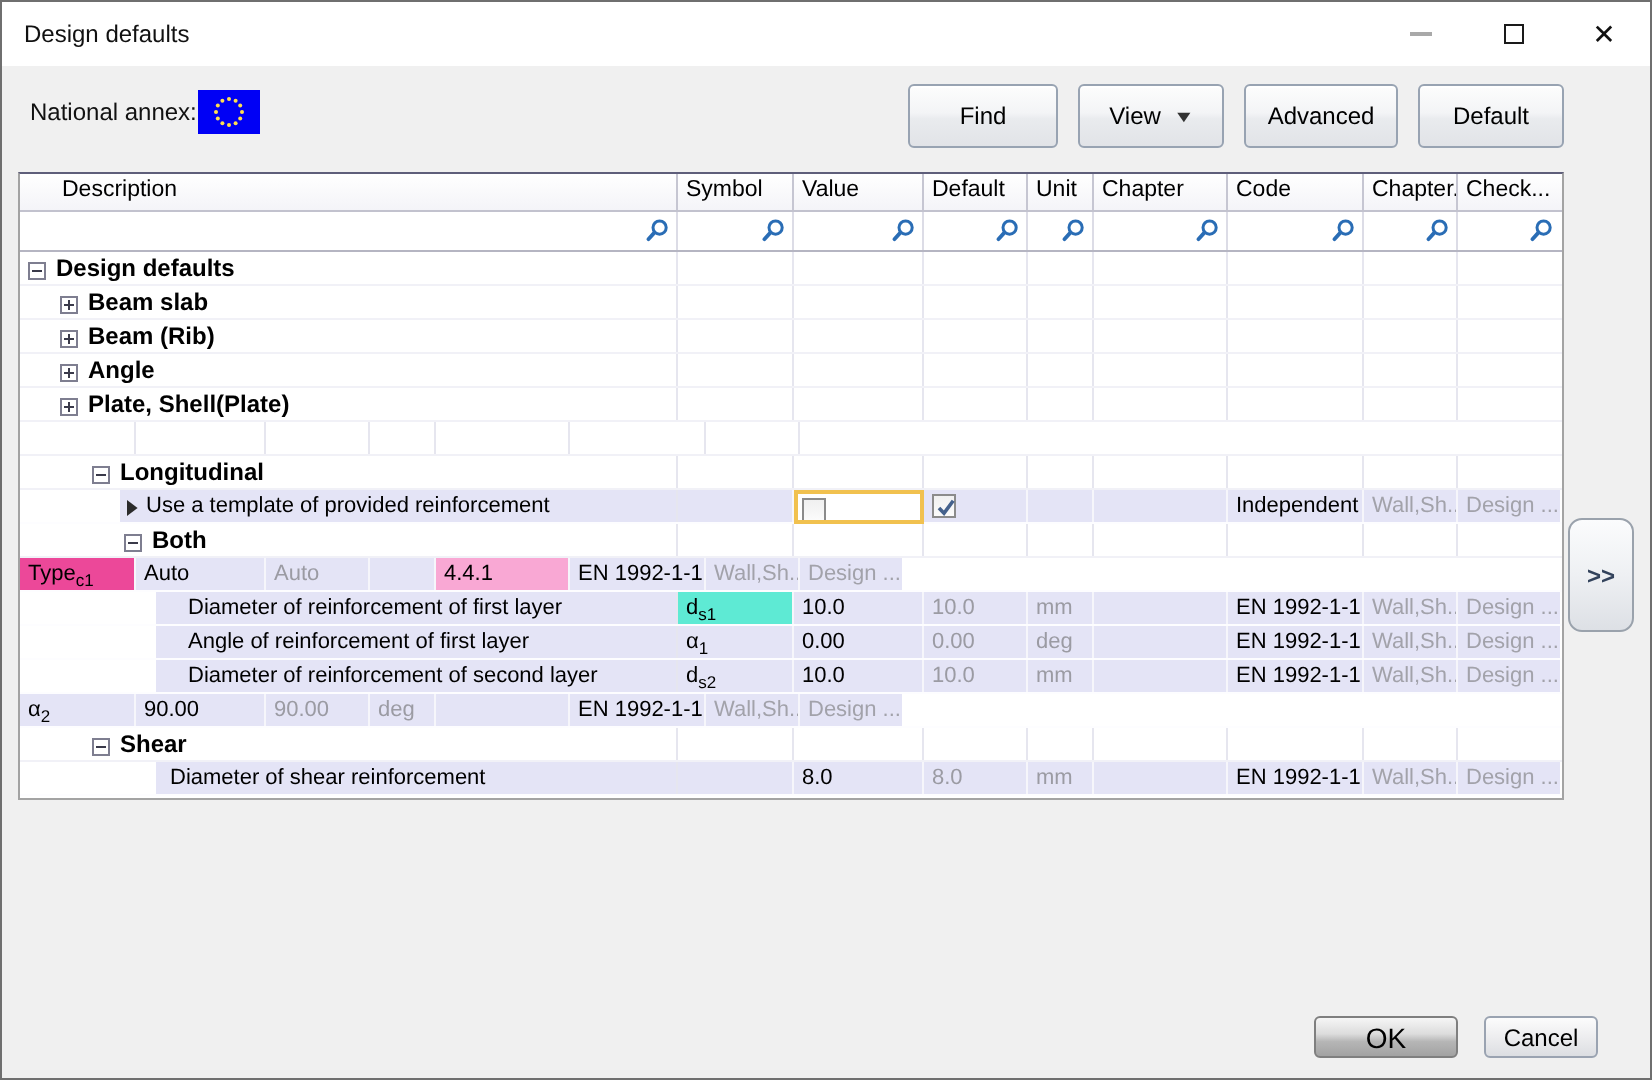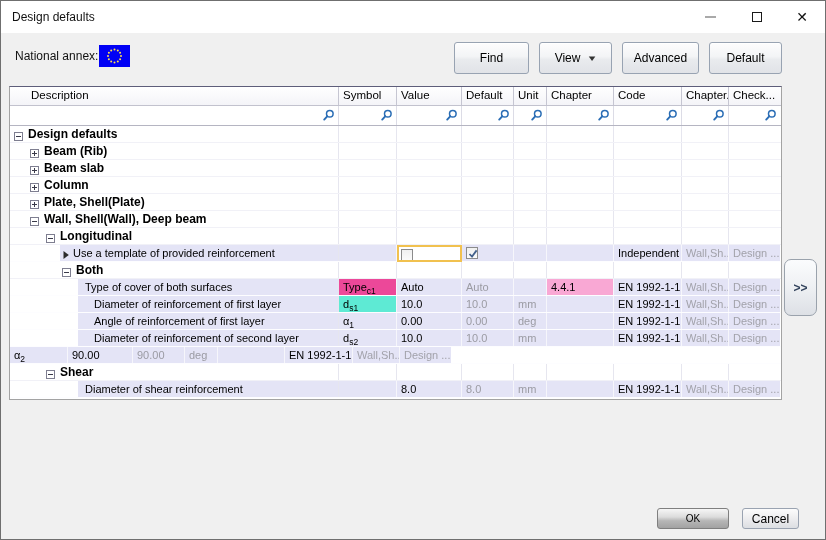--- a/index.html
+++ b/index.html
@@ -55,21 +55,21 @@
   .cell.focus{border:2px solid #f1c14f;background:#fff;height:17px;display:flex;align-items:center;padding-left:2px;}
   .w-description{width:329px;}.w-symbol{width:58px;}.w-value{width:65px;}.w-default{width:52px;}
   .w-unit{width:33px;}.w-chapter{width:67px;}.w-code{width:68px;}.w-struct{width:47px;}.w-check{width:51px;}
   sub{font-size:8.5px;}
   
   .side-btn{position:absolute;left:783px;top:258px;width:33px;height:57px;box-sizing:border-box;border:1px solid #9aa2ac;border-radius:7px;
     background:linear-gradient(180deg,#fbfcfd,#eef0f3 50%,#dde0e5);font-size:12px;font-weight:bold;color:#33435c;
     display:flex;align-items:center;justify-content:center;font-family:inherit;}
   
   .btn-ok{position:absolute;left:656px;top:507px;width:72px;height:21px;box-sizing:border-box;border:1px solid #7f7f7f;border-radius:3px;
-    background:linear-gradient(180deg,#f6f6f6,#dcdcdc 42%,#b6b6b6 62%,#a2a2a2);font-family:inherit;font-size:10px;color:#000;
+    background:linear-gradient(180deg,#f6f6f6,#dcdcdc 42%,#b6b6b6 62%,#a2a2a2);font-family:inherit;font-size:14px;color:#000;
     display:flex;align-items:center;justify-content:center;}
   .btn-cancel{position:absolute;left:741px;top:507px;width:57px;height:21px;box-sizing:border-box;border:1px solid #9aa3b1;border-radius:3px;
     background:linear-gradient(180deg,#fcfcfc,#ededef 50%,#dcdee2);font-family:inherit;font-size:12px;color:#000;
     display:flex;align-items:center;justify-content:center;}
 </style>
 </head>
 <body>
 
 <div class="window">
 
@@ -215,93 +215,86 @@
           <div class="cell w-struct"><span class="dim"></span></div>
           <div class="cell w-check"><span class="dim"></span></div>
         </div>
         <div class="trow">
           <div class="cell c-description w-description">
             <span class="expander" style="left:20px"><svg width="9" height="9" viewBox="0 0 9 9">
                 <rect x="0.5" y="0.5" width="8" height="8" fill="#fff" stroke="#7e7e90"></rect>
                 <line x1="2" y1="4.5" x2="7" y2="4.5" stroke="#3a3a4a" stroke-width="1"></line>
                 <line x1="4.5" y1="2" x2="4.5" y2="7" stroke="#3a3a4a" stroke-width="1"></line>
               </svg></span>
+            <span class="desc-label b" style="left:34px">Beam slab</span>
+          </div>
+          <div class="cell w-symbol"></div>
+          <div class="cell w-value"></div>
+          <div class="cell w-default"><span class="muted"></span></div>
+          <div class="cell w-unit"><span class="muted"></span></div>
+          <div class="cell w-chapter"></div>
+          <div class="cell w-code"></div>
+          <div class="cell w-struct"><span class="dim"></span></div>
+          <div class="cell w-check"><span class="dim"></span></div>
+        </div>
+        <div class="trow">
+          <div class="cell c-description w-description">
+            <span class="expander" style="left:20px"><svg width="9" height="9" viewBox="0 0 9 9">
+                <rect x="0.5" y="0.5" width="8" height="8" fill="#fff" stroke="#7e7e90"></rect>
+                <line x1="2" y1="4.5" x2="7" y2="4.5" stroke="#3a3a4a" stroke-width="1"></line>
+                <line x1="4.5" y1="2" x2="4.5" y2="7" stroke="#3a3a4a" stroke-width="1"></line>
+              </svg></span>
             <span class="desc-label b" style="left:34px">Beam (Rib)</span>
           </div>
           <div class="cell w-symbol"></div>
           <div class="cell w-value"></div>
           <div class="cell w-default"><span class="muted"></span></div>
           <div class="cell w-unit"><span class="muted"></span></div>
           <div class="cell w-chapter"></div>
           <div class="cell w-code"></div>
           <div class="cell w-struct"><span class="dim"></span></div>
           <div class="cell w-check"><span class="dim"></span></div>
         </div>
         <div class="trow">
           <div class="cell c-description w-description">
             <span class="expander" style="left:20px"><svg width="9" height="9" viewBox="0 0 9 9">
                 <rect x="0.5" y="0.5" width="8" height="8" fill="#fff" stroke="#7e7e90"></rect>
                 <line x1="2" y1="4.5" x2="7" y2="4.5" stroke="#3a3a4a" stroke-width="1"></line>
                 <line x1="4.5" y1="2" x2="4.5" y2="7" stroke="#3a3a4a" stroke-width="1"></line>
               </svg></span>
-            <span class="desc-label b" style="left:34px">Beam slab</span>
+            <span class="desc-label b" style="left:34px">Angle</span>
           </div>
           <div class="cell w-symbol"></div>
           <div class="cell w-value"></div>
           <div class="cell w-default"><span class="muted"></span></div>
           <div class="cell w-unit"><span class="muted"></span></div>
           <div class="cell w-chapter"></div>
           <div class="cell w-code"></div>
           <div class="cell w-struct"><span class="dim"></span></div>
           <div class="cell w-check"><span class="dim"></span></div>
         </div>
         <div class="trow">
           <div class="cell c-description w-description">
             <span class="expander" style="left:20px"><svg width="9" height="9" viewBox="0 0 9 9">
                 <rect x="0.5" y="0.5" width="8" height="8" fill="#fff" stroke="#7e7e90"></rect>
                 <line x1="2" y1="4.5" x2="7" y2="4.5" stroke="#3a3a4a" stroke-width="1"></line>
                 <line x1="4.5" y1="2" x2="4.5" y2="7" stroke="#3a3a4a" stroke-width="1"></line>
               </svg></span>
-            <span class="desc-label b" style="left:34px">Column</span>
-          </div>
-          <div class="cell w-symbol"></div>
-          <div class="cell w-value"></div>
-          <div class="cell w-default"><span class="muted"></span></div>
-          <div class="cell w-unit"><span class="muted"></span></div>
-          <div class="cell w-chapter"></div>
-          <div class="cell w-code"></div>
-          <div class="cell w-struct"><span class="dim"></span></div>
-          <div class="cell w-check"><span class="dim"></span></div>
-        </div>
-        <div class="trow">
-          <div class="cell c-description w-description">
-            <span class="expander" style="left:20px"><svg width="9" height="9" viewBox="0 0 9 9">
-                <rect x="0.5" y="0.5" width="8" height="8" fill="#fff" stroke="#7e7e90"></rect>
-                <line x1="2" y1="4.5" x2="7" y2="4.5" stroke="#3a3a4a" stroke-width="1"></line>
-                <line x1="4.5" y1="2" x2="4.5" y2="7" stroke="#3a3a4a" stroke-width="1"></line>
-              </svg></span>
             <span class="desc-label b" style="left:34px">Plate, Shell(Plate)</span>
           </div>
           <div class="cell w-symbol"></div>
           <div class="cell w-value"></div>
           <div class="cell w-default"><span class="muted"></span></div>
           <div class="cell w-unit"><span class="muted"></span></div>
           <div class="cell w-chapter"></div>
           <div class="cell w-code"></div>
           <div class="cell w-struct"><span class="dim"></span></div>
           <div class="cell w-check"><span class="dim"></span></div>
         </div>
         <div class="trow">
-          <div class="cell c-description w-description">
-            <span class="expander" style="left:20px"><svg width="9" height="9" viewBox="0 0 9 9">
-                <rect x="0.5" y="0.5" width="8" height="8" fill="#fff" stroke="#7e7e90"></rect>
-                <line x1="2" y1="4.5" x2="7" y2="4.5" stroke="#3a3a4a" stroke-width="1"></line>
-              </svg></span>
-            <span class="desc-label b" style="left:34px">Wall, Shell(Wall), Deep beam</span>
-          </div>
           <div class="cell w-symbol"></div>
           <div class="cell w-value"></div>
           <div class="cell w-default"><span class="muted"></span></div>
           <div class="cell w-unit"><span class="muted"></span></div>
           <div class="cell w-chapter"></div>
           <div class="cell w-code"></div>
           <div class="cell w-struct"><span class="dim"></span></div>
           <div class="cell w-check"><span class="dim"></span></div>
         </div>
         <div class="trow">
@@ -352,23 +345,20 @@
           <div class="cell w-symbol"></div>
           <div class="cell w-value"></div>
           <div class="cell w-default"><span class="muted"></span></div>
           <div class="cell w-unit"><span class="muted"></span></div>
           <div class="cell w-chapter"></div>
           <div class="cell w-code"></div>
           <div class="cell w-struct"><span class="dim"></span></div>
           <div class="cell w-check"><span class="dim"></span></div>
         </div>
         <div class="trow data">
-          <div class="cell c-description w-description" style="background:linear-gradient(90deg,#fff 68px,#e4e4f6 68px)">
-            <span class="desc-label" style="left:75px">Type of cover of both surfaces</span>
-          </div>
           <div class="cell w-symbol hl" style="background:#ec4899">Type<sub>c1</sub></div>
           <div class="cell w-value hl" style="background:#e4e4f6">Auto</div>
           <div class="cell w-default hl" style="background:#e4e4f6"><span class="muted">Auto</span></div>
           <div class="cell w-unit hl" style="background:#e4e4f6"><span class="muted"></span></div>
           <div class="cell w-chapter hl" style="background:#f9a8d4">4.4.1</div>
           <div class="cell w-code hl" style="background:#e4e4f6">EN 1992-1-1</div>
           <div class="cell w-struct hl" style="background:#e4e4f6"><span class="dim">Wall,Sh...</span></div>
           <div class="cell w-check hl" style="background:#e4e4f6"><span class="dim">Design ...</span></div>
         </div>
         <div class="trow data">

